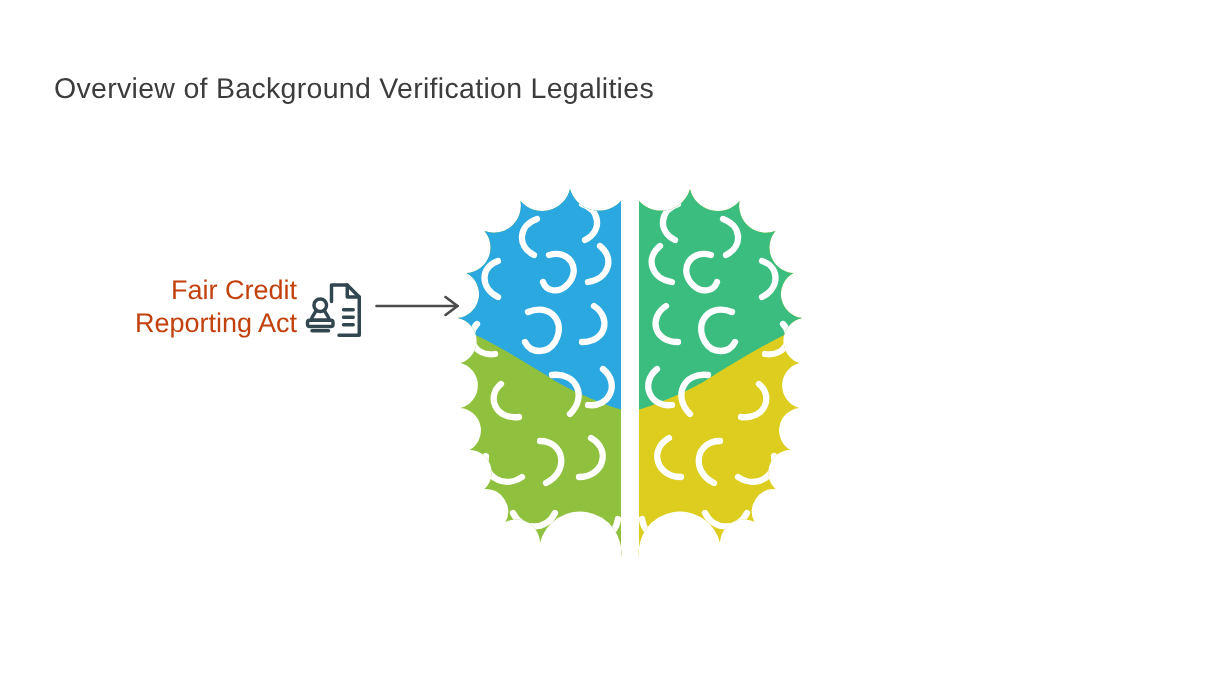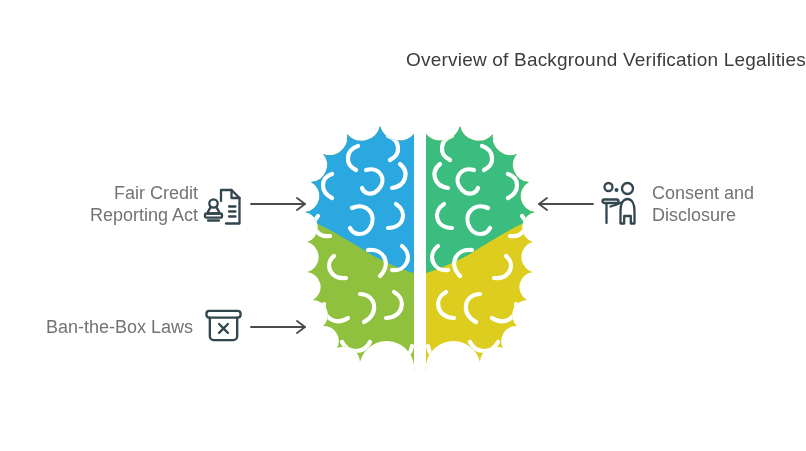--- a/index.html
+++ b/index.html
@@ -1,26 +1,26 @@
 <!DOCTYPE html>
 <html><head>
 <meta charset="utf-8">
 <style>
   html,body{margin:0;padding:0;background:#fff;}
   .canvas{
     position:relative;width:806px;height:451px;background:#fff;overflow:hidden;
     font-family:"Liberation Sans","DejaVu Sans",sans-serif;
   }
   .page-title{
-    position:absolute;left:36px;right:0;top:49px;text-align:right;
+    position:absolute;left:36px;right:0;top:49px;text-align:left;
     font-size:19px;color:#3c3c3c;letter-spacing:.2px;
   }
   .item{position:absolute;}
   .item-label{
-    position:absolute;font-size:18px;color:#737373;line-height:22px;
+    position:absolute;font-size:18px;color:#c2410c;line-height:22px;
     white-space:pre-line;
   }
   .item-label.right-align{text-align:right;}
   .abs{position:absolute;}
 </style>
 </head>
 <body>
 
 <div class="canvas">
 
@@ -98,53 +98,16 @@
       </g>
     </svg>
     <svg class="abs" style="left:210px;top:17px;" width="60" height="14" viewBox="0 0 60 14">
       <g fill="none" stroke-width="1.8" stroke-linecap="round" stroke-linejoin="round" stroke="#4b4b4b">
         <path d="M 1 7 H 55"></path>
         <path d="M 47 1 L 55 7 L 47 13"></path>
       </g>
     </svg>
   </div>
 
-  <div class="item" style="left:534px;top:180px;width:250px;height:52px;">
-    <svg class="abs" style="left:0;top:17px;" width="60" height="14" viewBox="0 0 60 14">
-      <g fill="none" stroke-width="1.8" stroke-linecap="round" stroke-linejoin="round" stroke="#4b4b4b">
-        <path d="M 59 7 H 5"></path>
-        <path d="M 13 1 L 5 7 L 13 13"></path>
-      </g>
-    </svg>
-    <svg class="abs" style="left:67px;top:0;" width="42" height="48" viewBox="0 0 42 48">
-      <g fill="none" stroke-width="2.3" stroke-linecap="round" stroke-linejoin="round" stroke="#32464f">
-        <circle cx="7.5" cy="7" r="4"></circle>
-        <circle cx="26.5" cy="8.5" r="5.5"></circle>
-        <rect x="1.5" y="19.5" width="16" height="3.5" rx="1.75"></rect>
-        <path d="M 5.5 23.5 V 43"></path>
-        <path d="M 19.5 43.5 V 31 C 19.5 23 22.5 19 26.5 19 C 30.5 19 33.5 23 33.5 31 V 43.5 H 29.8 V 36 H 23.2 V 43.5 Z"></path>
-        <path d="M 20.5 22.5 C 16 24.5 13.5 25.5 9.5 26.5"></path>
-      </g>
-      <circle cx="15.5" cy="10" r="2" fill="#32464f"></circle>
-    </svg>
-    <div class="item-label abs" style="left:118px;top:2px;width:130px;">Consent and
-Disclosure</div>
-  </div>
 
-  <div class="item" style="left:33px;top:303px;width:280px;height:46px;">
-    <div class="item-label right-align abs" style="left:0;top:14px;width:160px;line-height:20px;">Ban-the-Box Laws</div>
-    <svg class="abs" style="left:170px;top:2px;" width="41" height="41" viewBox="0 0 42 42">
-      <g fill="none" stroke-width="2.4" stroke-linecap="round" stroke-linejoin="round" stroke="#32464f">
-        <rect x="3.5" y="6" width="35" height="7" rx="3"></rect>
-        <path d="M 7 13 V 32 A 4 4 0 0 0 11 36 H 31 A 4 4 0 0 0 35 32 V 13"></path>
-        <path d="M 16.5 19.5 L 25.5 28.5 M 25.5 19.5 L 16.5 28.5"></path>
-      </g>
-    </svg>
-    <svg class="abs" style="left:217px;top:17px;" width="60" height="14" viewBox="0 0 60 14">
-      <g fill="none" stroke-width="1.8" stroke-linecap="round" stroke-linejoin="round" stroke="#4b4b4b">
-        <path d="M 1 7 H 55"></path>
-        <path d="M 47 1 L 55 7 L 47 13"></path>
-      </g>
-    </svg>
-  </div>
 
 
 </div>
 
 </body></html>

